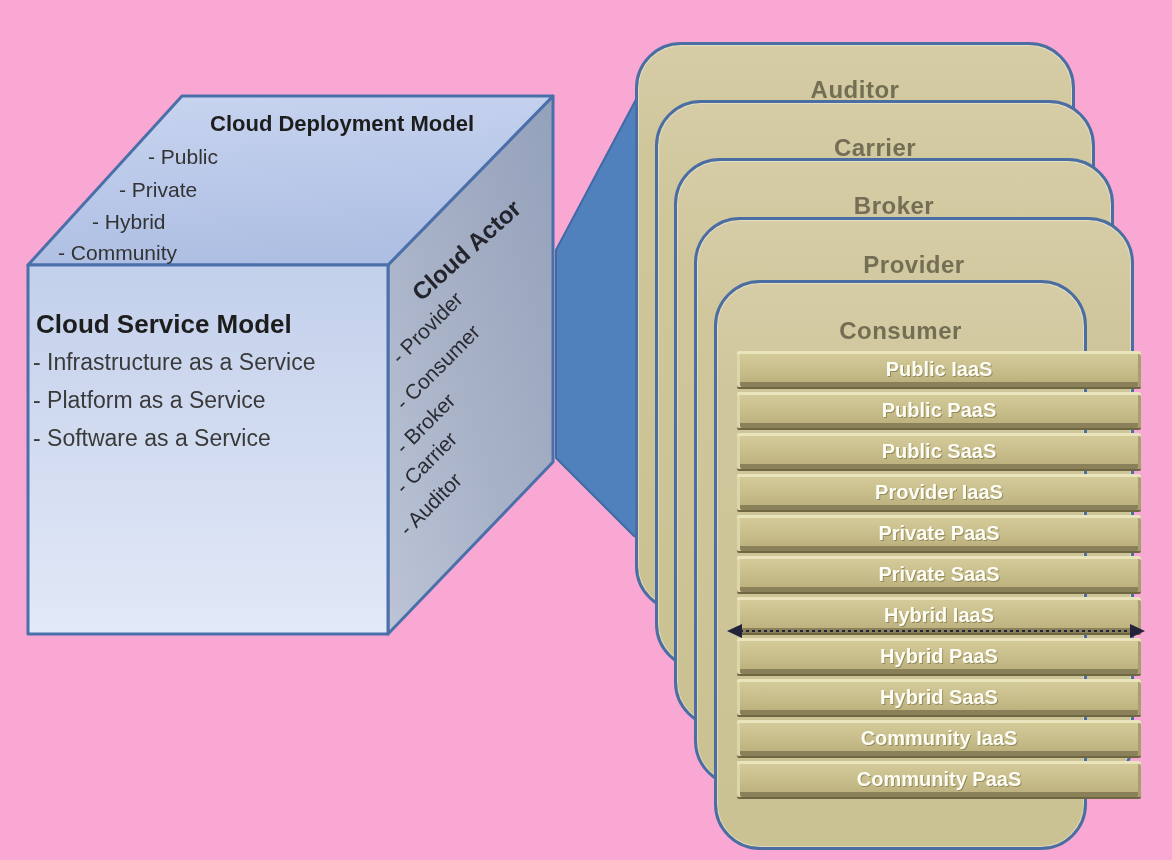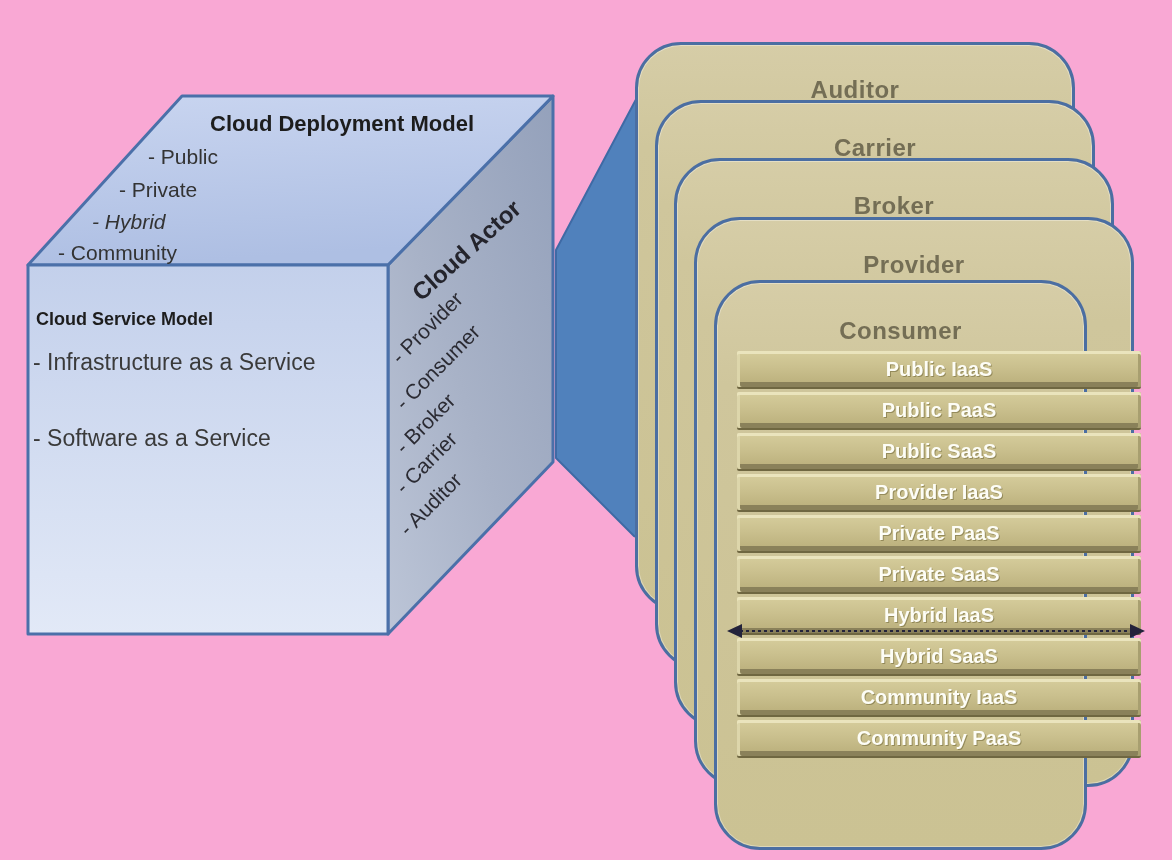--- a/index.html
+++ b/index.html
@@ -11,24 +11,24 @@
   svg{position:absolute;left:0;top:0;}
   .layer{position:absolute;left:0;top:0;width:100%;height:100%;}
 
   
   .cube-text{position:absolute;color:#2e2e2e;white-space:nowrap;}
   .cube-title{font-weight:bold;color:#1d1d1d;}
   #top-title{left:196px;top:111px;width:292px;text-align:center;font-size:22px;}
   .top-item{font-size:21px;color:#333;}
   #top-item-0{left:148px;top:145px;}
   #top-item-1{left:119px;top:178px;}
-  #top-item-2{left:92px;top:210px;font-style:italic;}
+  #top-item-2{left:92px;top:210px;}
   #top-item-3{left:58px;top:241px;}
 
-  #front-title{left:36px;top:309px;font-size:18px;}
+  #front-title{left:36px;top:309px;font-size:26px;}
   .front-item{font-size:23px;color:#3a3a3a;}
   #front-item-0{left:33px;top:349px;}
   #front-item-1{left:33px;top:387px;}
   #front-item-2{left:33px;top:425px;}
 
   .side-text{position:absolute;white-space:nowrap;transform-origin:0 50%;color:#2b2b33;}
   #side-title{left:416px;top:282px;font-size:24px;font-weight:bold;transform:rotate(-42deg);color:#24242c;}
   .side-item{font-size:21px;transform:rotate(-45deg);}
   #side-item-0{left:395px;top:348px;}
   #side-item-1{left:399px;top:394px;}
@@ -133,39 +133,43 @@
       <div class="bar">
           <span>Private PaaS</span>
         </div>
       <div class="bar">
           <span>Private SaaS</span>
         </div>
       <div class="bar">
           <span>Hybrid IaaS</span>
         </div>
       <div class="bar">
+          <span>Hybrid PaaS</span>
+        </div>
+      <div class="bar">
           <span>Hybrid SaaS</span>
         </div>
       <div class="bar">
           <span>Community IaaS</span>
         </div>
       <div class="bar">
           <span>Community PaaS</span>
         </div>
     </div>
   </div>
 
   <div class="cube-text cube-title" id="top-title">Cloud Deployment Model</div>
   <div class="cube-text top-item" id="top-item-0">- Public</div>
   <div class="cube-text top-item" id="top-item-1">- Private</div>
   <div class="cube-text top-item" id="top-item-2">- Hybrid</div>
   <div class="cube-text top-item" id="top-item-3">- Community</div>
 
   <div class="cube-text cube-title" id="front-title">Cloud Service Model</div>
   <div class="cube-text front-item" id="front-item-0">- Infrastructure as a Service</div>
+  <div class="cube-text front-item" id="front-item-1">- Platform as a Service</div>
   <div class="cube-text front-item" id="front-item-2">- Software as a Service</div>
 
   <div class="side-text" id="side-title">Cloud Actor</div>
   <div class="side-text side-item" id="side-item-0">- Provider</div>
   <div class="side-text side-item" id="side-item-1">- Consumer</div>
   <div class="side-text side-item" id="side-item-2">- Broker</div>
   <div class="side-text side-item" id="side-item-3">- Carrier</div>
   <div class="side-text side-item" id="side-item-4">- Auditor</div>
 
   <svg class="layer" width="1172" height="860" viewBox="0 0 1172 860" style="pointer-events:none">

